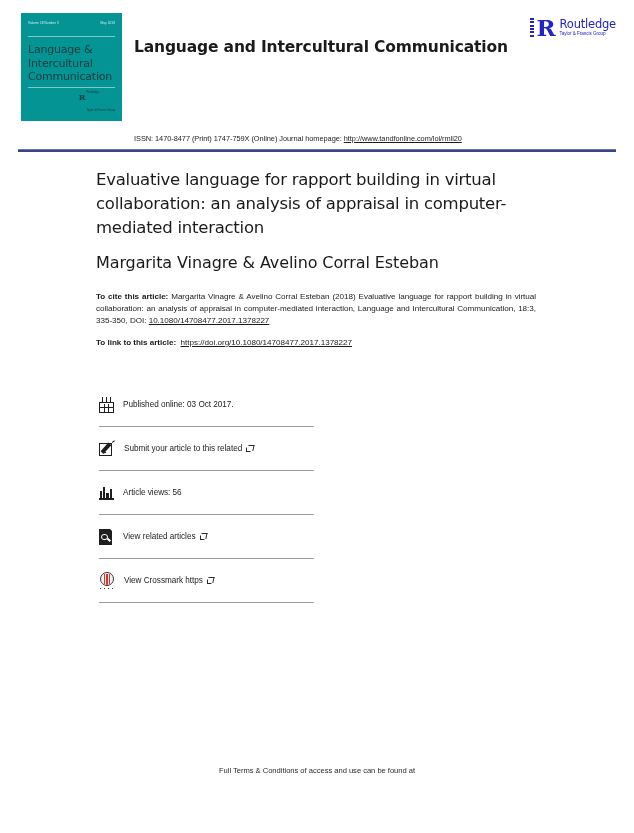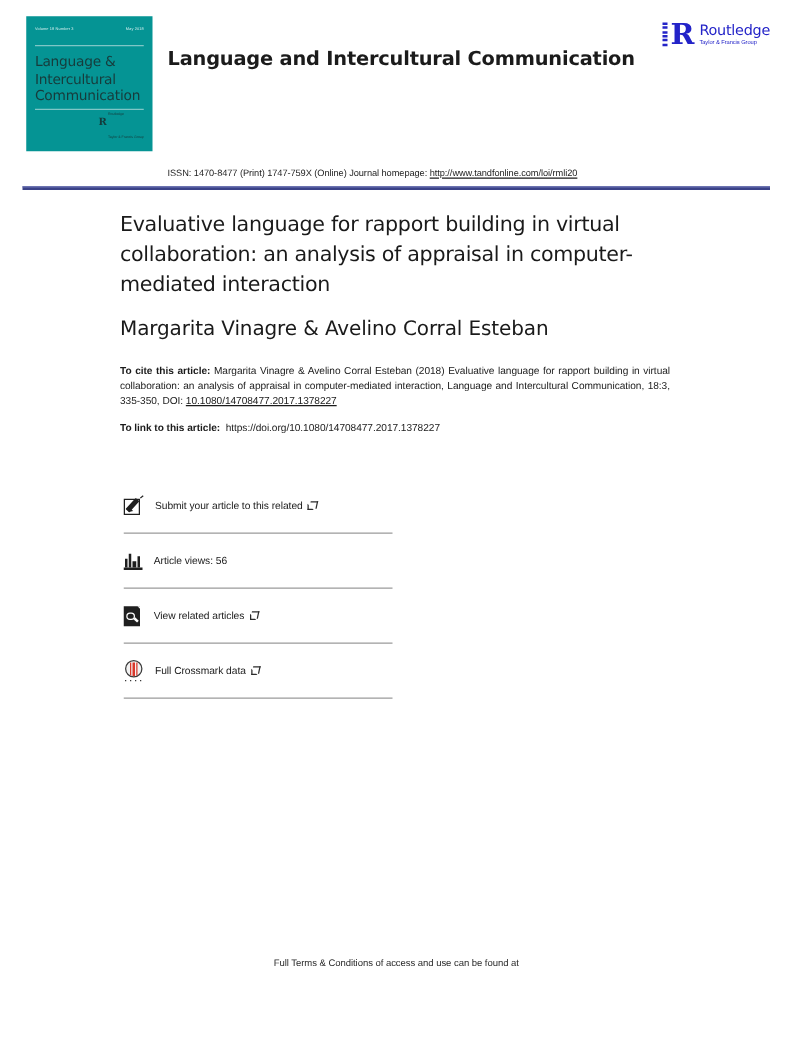--- a/index.html
+++ b/index.html
@@ -222,21 +222,21 @@
     position: absolute;
     left: 96px;
     top: 337px;
     width: 440px;
     font-size: 8.1px;
     line-height: 11.8px;
     color: #1b1b1b;
     letter-spacing: -0.03px;
   }
   .link-block b { font-weight: bold; }
-  .link-block .u { }
+  .link-block .u { text-decoration: underline; }
 
   
   .actions {
     position: absolute;
     left: 99px;
     top: 383px;
     width: 215px;
   }
   .action-row {
     position: relative;
@@ -514,20 +514,35 @@
   <div class="article-title">Evaluative language for rapport building in virtual collaboration: an analysis of appraisal in computer-mediated interaction</div>
 
   <div class="authors">Margarita Vinagre &amp; Avelino Corral Esteban</div>
 
   <div class="cite-block"><b>To cite this article:</b><span> Margarita Vinagre &amp; Avelino Corral Esteban (2018) Evaluative language for rapport building in virtual collaboration: an analysis of appraisal in computer-mediated interaction, Language and Intercultural Communication, 18:3, 335-350, DOI: </span><span class="u">10.1080/14708477.2017.1378227</span></div>
 
   <div class="link-block"><b>To link to this article:</b>&nbsp; <span class="u">https://doi.org/10.1080/14708477.2017.1378227</span></div>
 
   <div class="actions">
 
+    <div class="action-row">
+      <span class="icon ico-cal">
+        <span class="body"></span>
+          <span class="hdr"></span>
+        <span class="ring a"></span>
+          <span class="ring b"></span>
+          <span class="ring c"></span>
+        <span class="gh h1"></span>
+          <span class="gv v1"></span>
+          <span class="gv v2"></span>
+      </span>
+      <span class="action-label">
+        <span>Published online: 03 Oct 2017.</span>
+      </span>
+    </div>
 
     <div class="action-row">
       <span class="icon ico-submit">
         <span class="sheet"></span>
           <span class="pen"></span>
           <span class="nib"></span>
           <span class="tick"></span>
       </span>
       <span class="action-label">
         <span>Submit your article to this related</span>
@@ -569,21 +584,21 @@
             <i></i>
           </span>
         <span class="dots">
             <u></u>
             <u></u>
             <u></u>
             <u></u>
           </span>
       </span>
       <span class="action-label">
-        <span>Full Crossmark data</span>
+        <span>View Crossmark https</span>
         <span class="ext"></span>
       </span>
     </div>
 
     <div class="tail-divider"></div>
   </div>
 
   <div class="footer">
     <div>Full Terms &amp; Conditions of access and use can be found at</div>
   </div>

